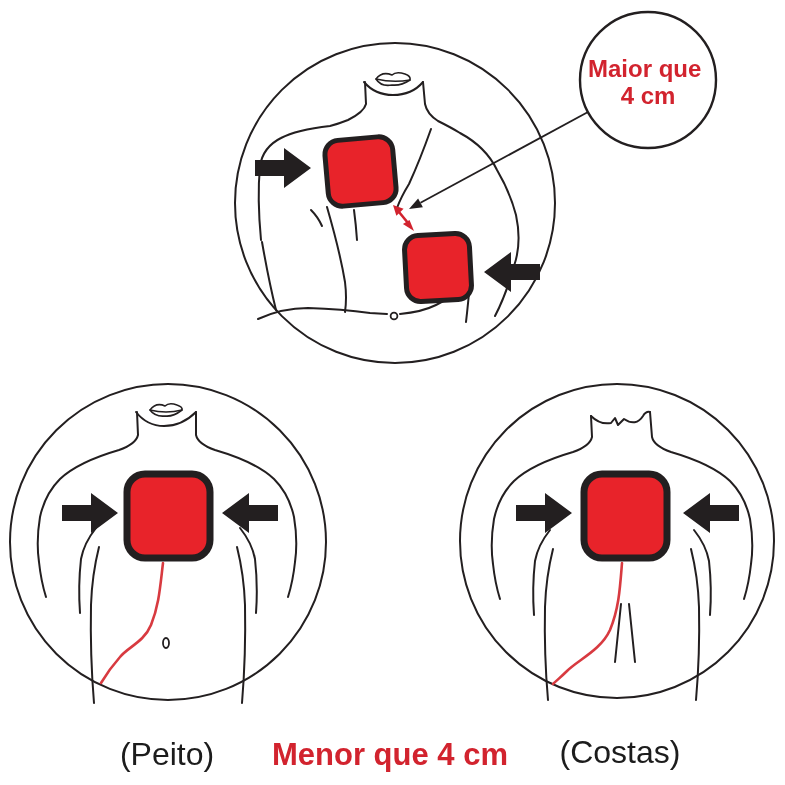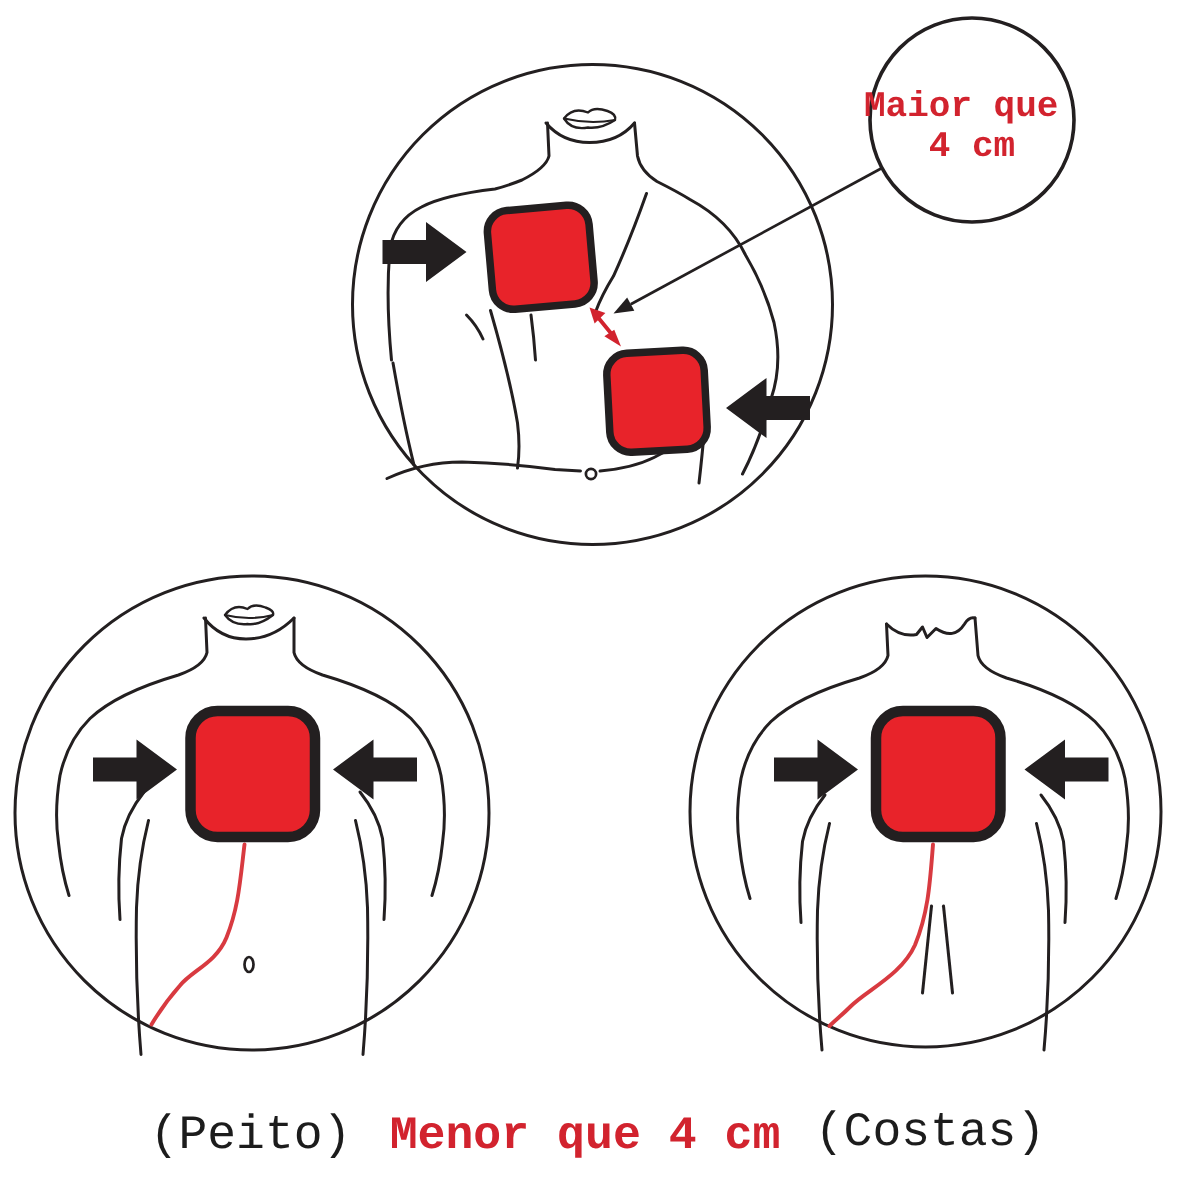--- a/index.html
+++ b/index.html
@@ -7,21 +7,20 @@
     padding: 0;
     background: var(--page-bg, #ffffff);
     font-family: "Liberation Sans", sans-serif;
   }
   .stage {
     width: 785px;
     height: 785px;
     position: relative;
     background: var(--page-bg, #ffffff);
     overflow: hidden;
-    font-family: Liberation Mono, monospace;
   }
   svg { display: block; }
 
   .circle-frame {
     fill: #ffffff;
     stroke: var(--line-black, #231f20);
     stroke-width: 2;
   }
   .body-line {
     fill: none;

